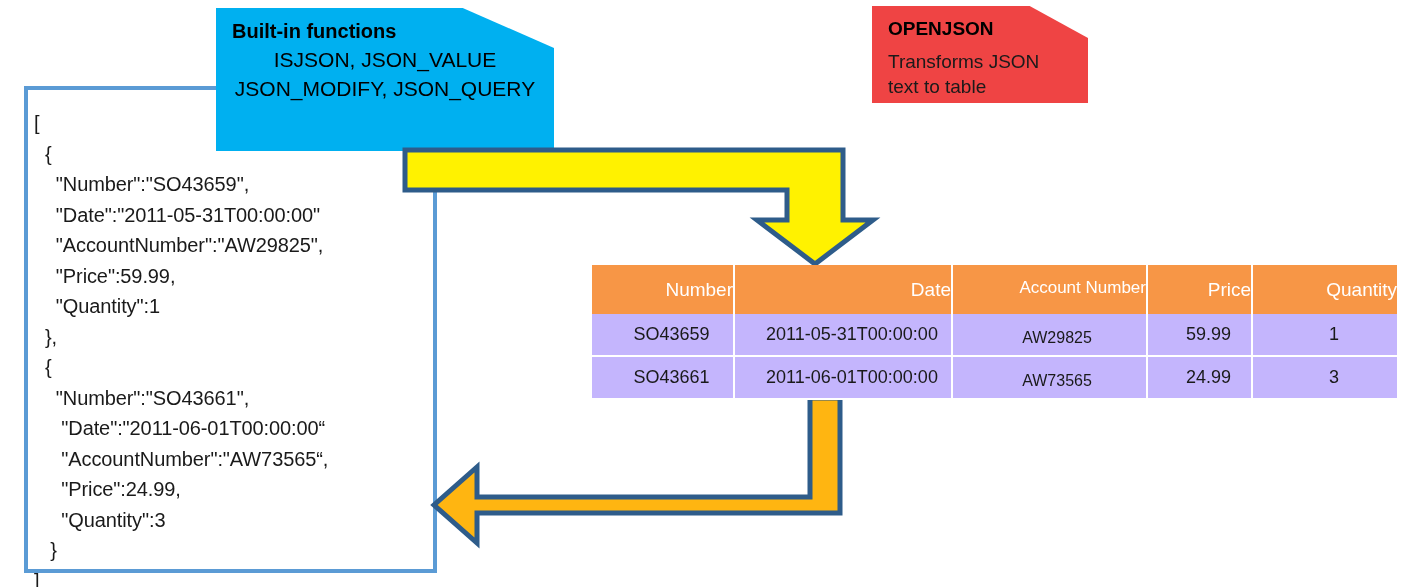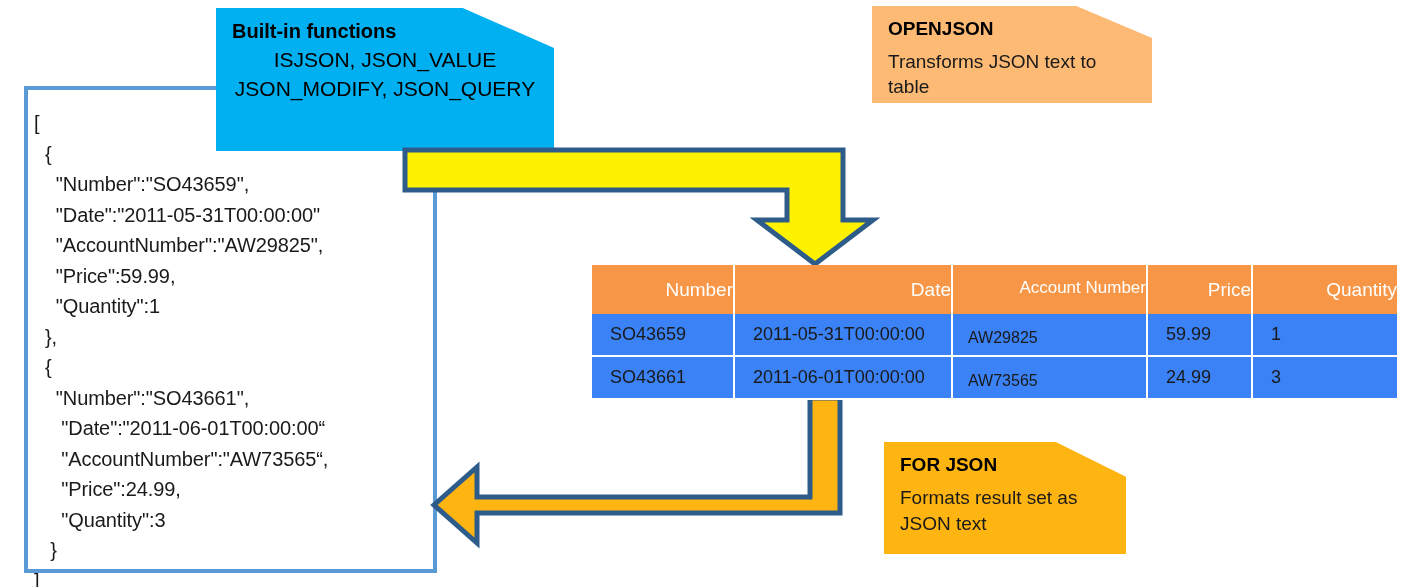--- a/index.html
+++ b/index.html
@@ -74,23 +74,23 @@
   .callout-builtin .c-title { font-size: 20px; }
   .callout-builtin .c-body {
     font-size: 21px;
     line-height: 29px;
     color: #000;
   }
 
   .callout-openjson {
     left: 872px;
     top: 6px;
-    width: 280px;
+    width: 216px;
     height: 97px;
-    background: #fdba74;
+    background: #ef4444;
     clip-path: polygon(0 0, 73% 0, 100% 33%, 100% 100%, 0 100%);
   }
   .callout-openjson .c-title { font-size: 19px; line-height: 25px; }
   .callout-openjson .c-body { font-size: 19px; line-height: 25px; margin-top: 8px; }
 
   .callout-forjson {
     left: 884px;
     top: 442px;
     width: 242px;
     height: 112px;
@@ -131,24 +131,24 @@
     vertical-align: middle;
   }
   .result-table th:last-child { border-right: none; }
   .result-table th.th-account {
     font-size: 17px;
     padding-left: 15px;
     padding-bottom: 16px;
     vertical-align: bottom;
   }
   .result-table td {
-    background: #3b82f6;
+    background: #c4b5fd;
     color: #1a1a1a;
     font-size: 18px;
-    text-align: left;
+    text-align: center;
     padding: 10px 0 10px 18px;
     border-right: 2px solid #ffffff;
     border-bottom: 2px solid #ffffff;
     height: 42px;
     box-sizing: border-box;
     vertical-align: middle;
   }
   .result-table td:last-child { border-right: none; }
   .result-table td.td-account {
     padding-left: 15px;
@@ -189,24 +189,20 @@
     <span class="c-title">Built-in functions</span>
     <span class="c-body" style="white-space:pre-line;text-align:center;">ISJSON, JSON_VALUE
 JSON_MODIFY, JSON_QUERY</span>
   </div>
 
   <div class="callout callout-openjson">
     <span class="c-title">OPENJSON</span>
     <span class="c-body">Transforms JSON text to table</span>
   </div>
 
-  <div class="callout callout-forjson">
-    <span class="c-title">FOR JSON</span>
-    <span class="c-body">Formats result set as JSON text</span>
-  </div>
 
   <svg class="arrow-svg arrow-down-yellow" width="450" height="120" viewBox="0 0 450 120">
     <polygon points="2,4 440,4 440,74 470,74 412,118 354,74 384,74 384,44 2,44" transform="translate(-25,0)" fill="#FFF200" stroke="#2E5C8A" stroke-width="5" stroke-linejoin="miter"></polygon>
   </svg>
 
   <svg class="arrow-svg arrow-left-orange" width="450" height="155" viewBox="0 0 450 155">
     <polygon points="408,3 408,118 45,118 45,148 2,110 45,72 45,102 378,102 378,3" fill="#FFB511" stroke="#2E5C8A" stroke-width="5" stroke-linejoin="miter"></polygon>
   </svg>
 
   <table class="result-table">

